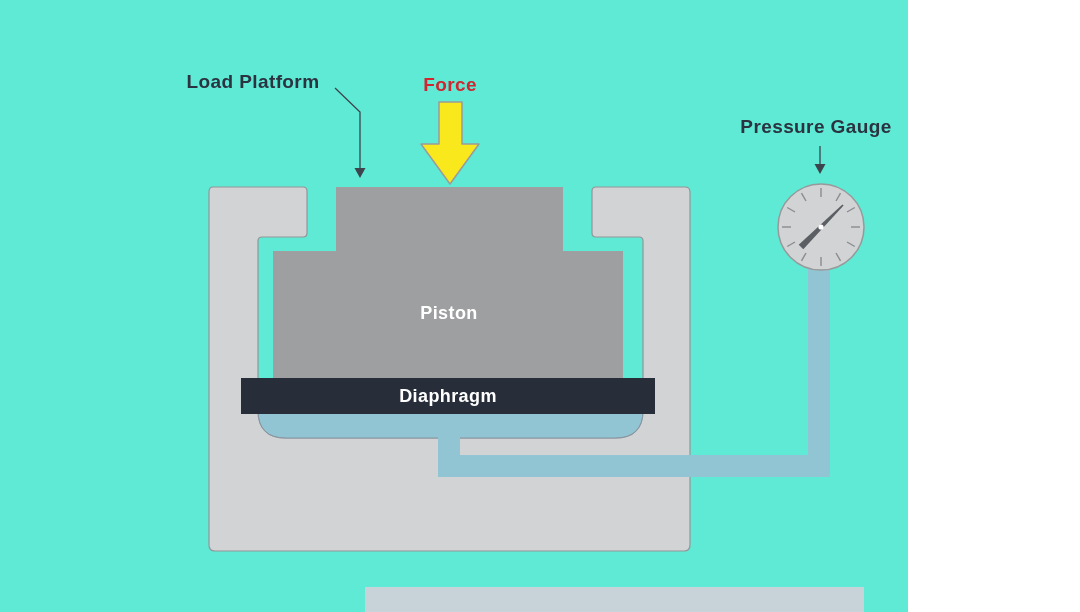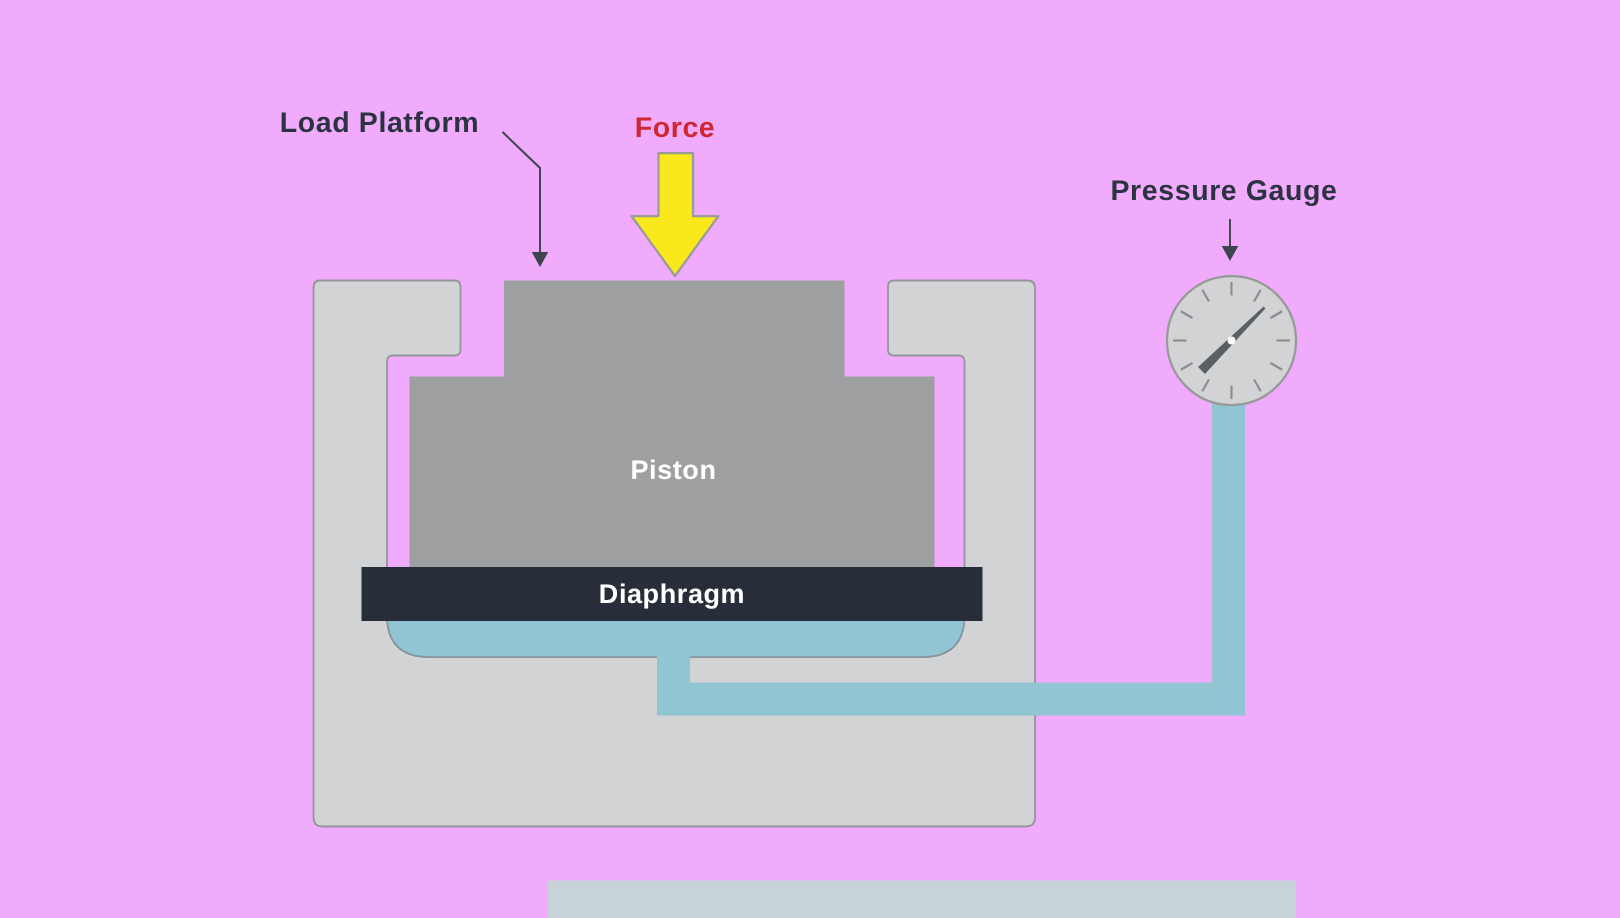--- a/index.html
+++ b/index.html
@@ -3,23 +3,23 @@
 <meta charset="utf-8">
 <style>
   html, body {
     margin: 0;
     padding: 0;
     background: #ffffff;
     font-family: "Liberation Sans", sans-serif;
   }
   .canvas {
     position: relative;
-    width: 1080px;
+    width: 908px;
     height: 612px;
-    background: #f0abfc;
+    background: #5eead4;
     overflow: hidden;
   }
   .canvas svg {
     position: absolute;
     left: 0;
     top: 0;
     display: block;
   }
   text {
     font-family: "Liberation Sans", sans-serif;

